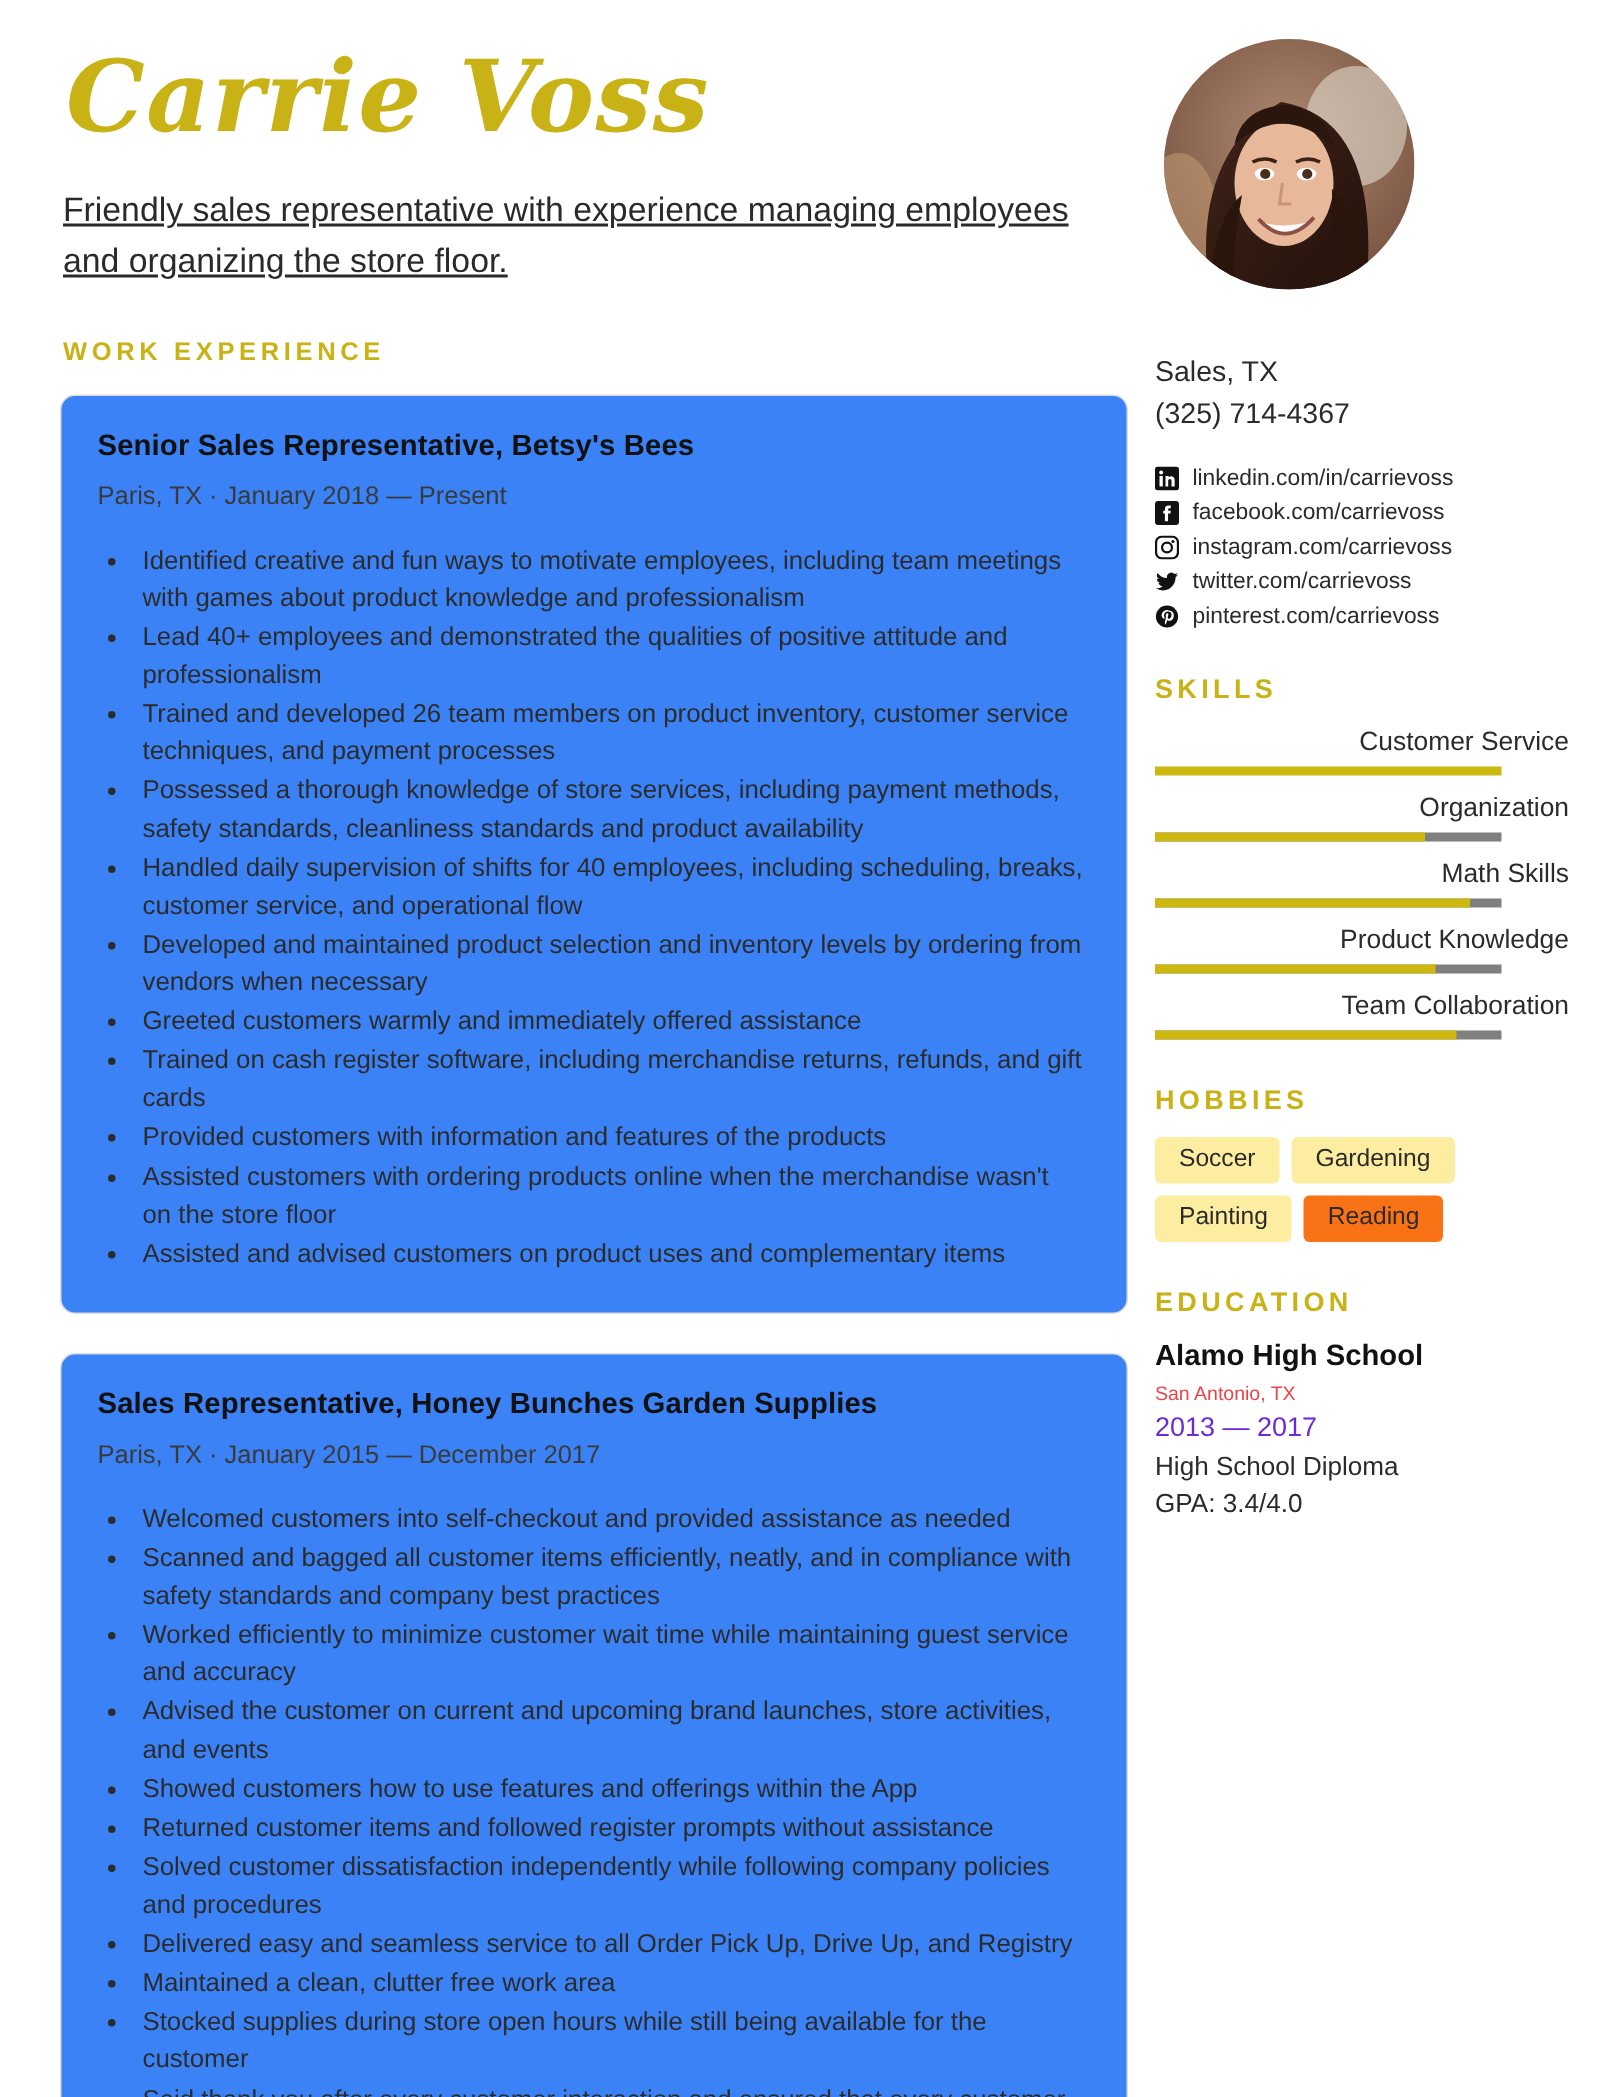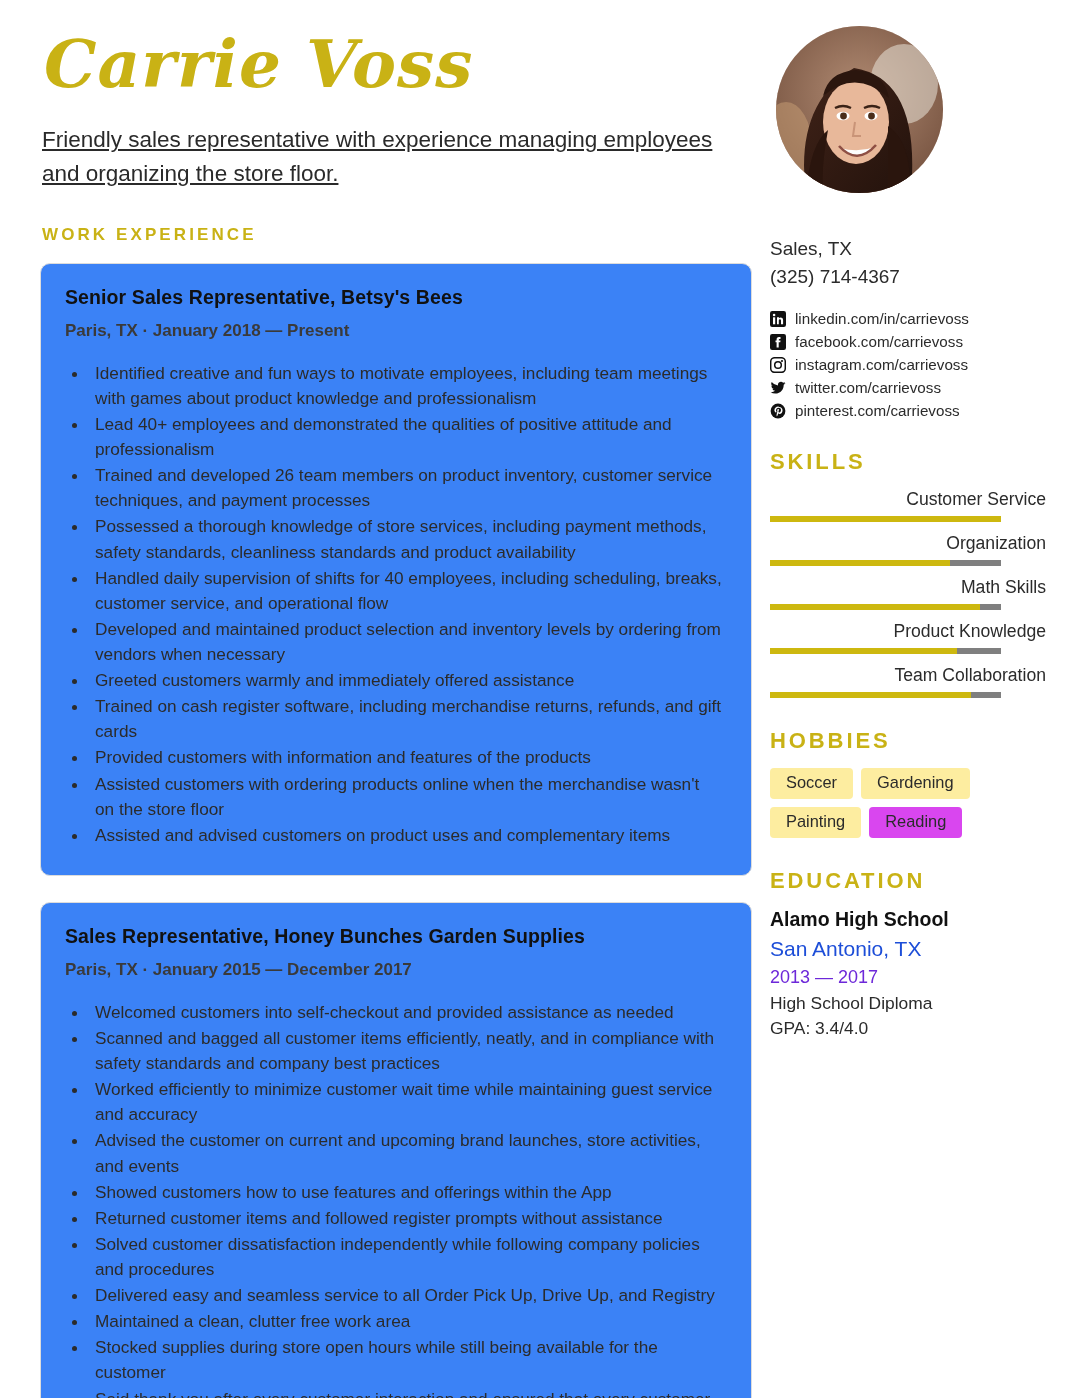--- a/index.html
+++ b/index.html
@@ -72,21 +72,20 @@
     font-size: 19.5px;
     font-weight: 700;
     color: #111;
     letter-spacing: 0.1px;
   }
 
   .job-meta {
     font-size: 17px;
     color: #3a3a3a;
     margin-top: 12px;
-    font-weight: bold;
   }
 
   .bullets {
     margin: 20px 0 0 24px;
   }
 
   .bullets li {
     font-size: 17.2px;
     line-height: 1.46;
     color: #2b2b2b;
@@ -135,21 +134,21 @@
   }
   .social-row .txt {
     font-size: 15.2px;
     color: #2b2b2b;
     white-space: nowrap;
   }
 
   .side-title {
     color: #c9b215;
     font-weight: 700;
-    font-size: 22px;
+    font-size: 18px;
     letter-spacing: 2.9px;
     text-transform: uppercase;
     margin: 30px 0 14px 0;
   }
 
   .skill { margin-bottom: 11px; text-align: right; }
   .skill-name {
     font-size: 17.6px;
     color: #2b2b2b;
     margin-bottom: 6px;
@@ -181,22 +180,22 @@
     white-space: nowrap;
   }
 
   .edu-school {
     font-size: 19.5px;
     font-weight: 700;
     color: #111;
     margin-bottom: 4px;
   }
   .edu-sub {
-    font-size: 21px;
-    color: #1d4ed8;
+    font-size: 13px;
+    color: #ef4444;
     line-height: 1.38;
   }
   .edu-dates {
     font-size: 18px;
     color: #6d28d9;
     line-height: 1.5;
   }
   .edu-line {
     font-size: 17.4px;
     color: #2b2b2b;
@@ -366,21 +365,21 @@
             <div class="skill-fill" style="width: 87%; background: rgb(205, 184, 15);"></div>
           </div>
         </div>
       </div>
 
     <div class="side-title">Hobbies</div>
     <div class="hobby-wrap" id="hobbies-container">
         <span class="hobby-tag" style="background: rgb(253, 237, 160);">Soccer</span>
         <span class="hobby-tag" style="background: rgb(253, 237, 160);">Gardening</span>
         <span class="hobby-tag" style="background: rgb(253, 237, 160);">Painting</span>
-        <span class="hobby-tag" style="background: #d946ef;">Reading</span>
+        <span class="hobby-tag" style="background: #f97316;">Reading</span>
       </div>
 
     <div class="side-title">Education</div>
     <div>
       <div class="edu-school">Alamo High School</div>
       <div class="edu-sub">San Antonio, TX</div>
       <div class="edu-dates">2013 — 2017</div>
       <div class="edu-line">High School Diploma</div>
       <div class="edu-line">GPA: 3.4/4.0</div>
     </div>

